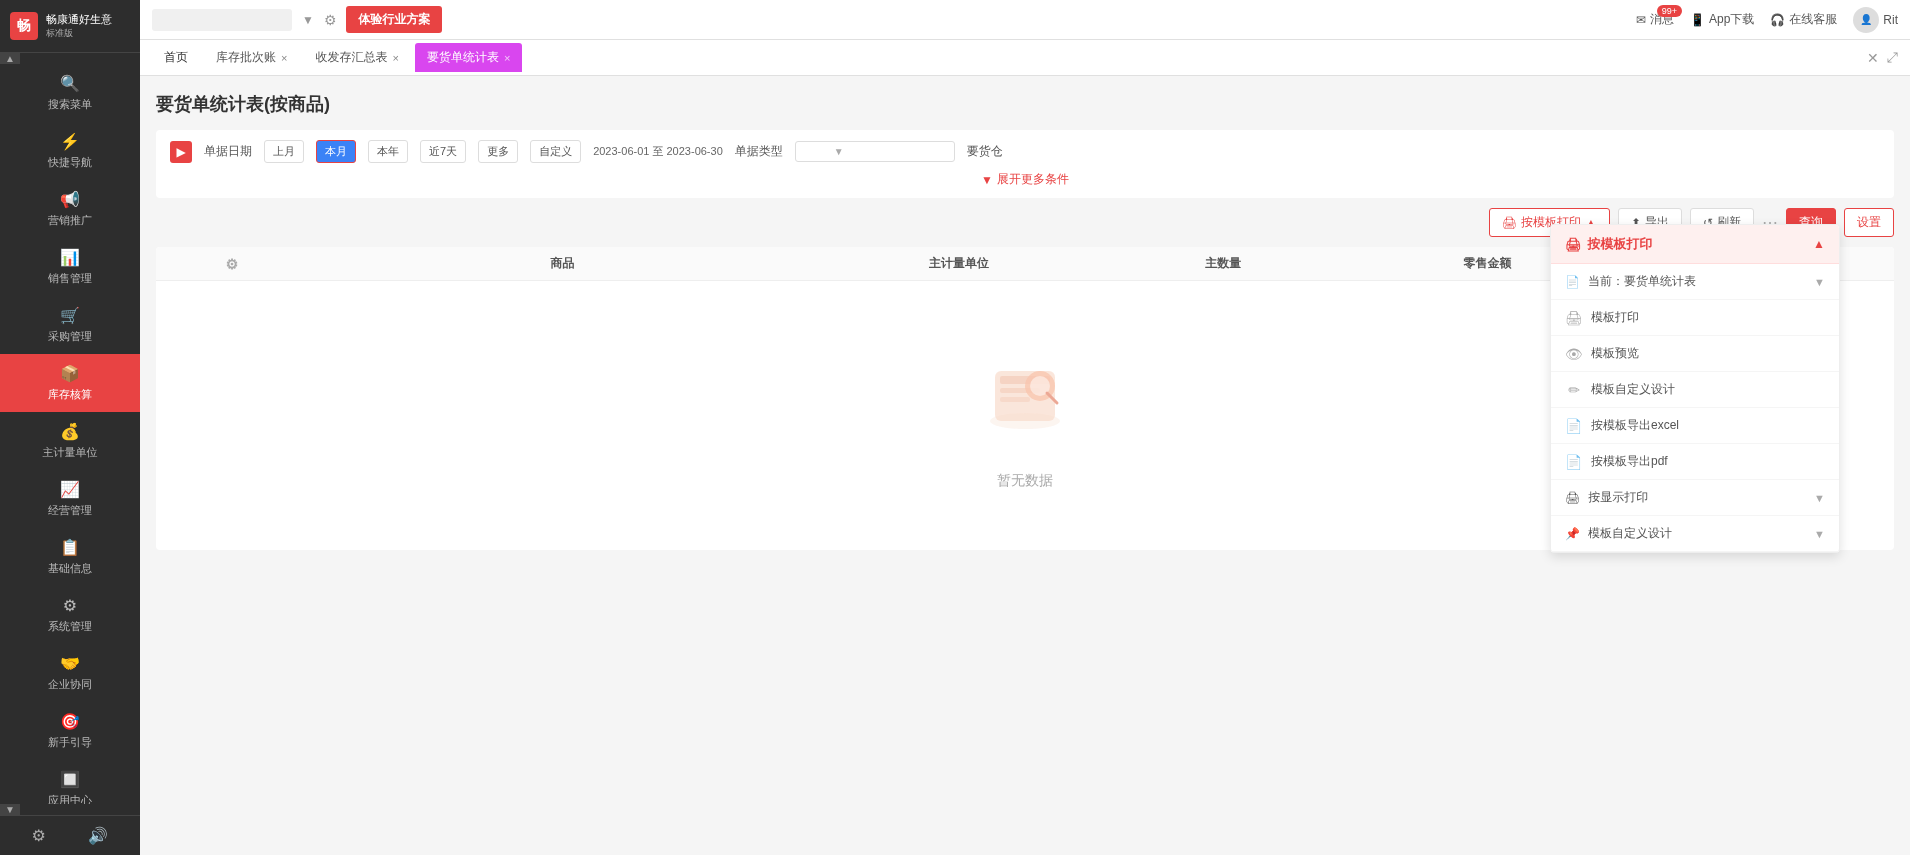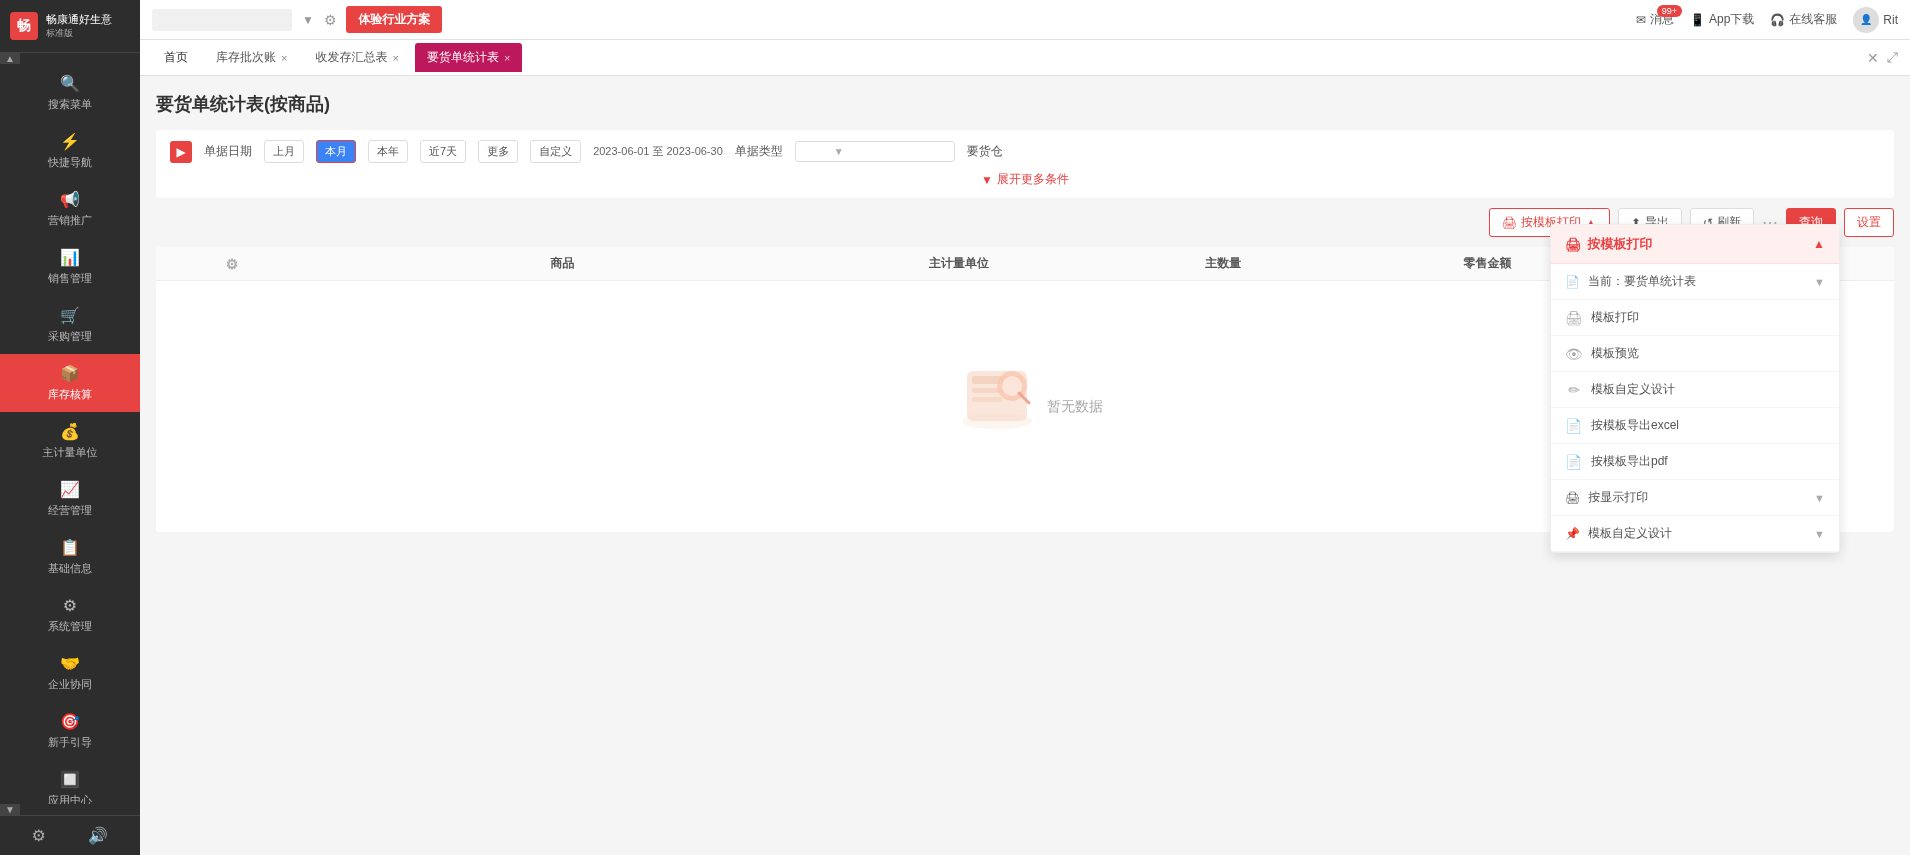--- a/index.html
+++ b/index.html
@@ -32,21 +32,21 @@
     .topbar-btn { background: #e84343; color: white; border: none; border-radius: 3px; padding: 5px 12px; font-size: 12px; cursor: pointer; font-weight: bold; }
     .topbar-spacer { flex: 1; }
     .topbar-right { display: flex; align-items: center; gap: 16px; }
     .topbar-right-item { display: flex; align-items: center; gap: 4px; color: #555; font-size: 12px; cursor: pointer; position: relative; }
     .badge { background: #e84343; color: white; border-radius: 10px; padding: 1px 5px; font-size: 9px; position: absolute; top: -6px; right: -8px; }
     .user-avatar { width: 26px; height: 26px; background: #ddd; border-radius: 50%; display: flex; align-items: center; justify-content: center; font-size: 10px; }
 
     
     .tabs { height: 36px; background: #fff; display: flex; align-items: center; padding: 0 12px; border-bottom: 1px solid #e0e0e0; gap: 4px; }
     .tab { padding: 6px 12px; font-size: 12px; cursor: pointer; color: #555; border-radius: 3px 3px 0 0; display: flex; align-items: center; gap: 5px; }
-    .tab.active { background: #be185d; color: white; }
+    .tab.active { background: #d946ef; color: white; }
     .tab .close { font-size: 11px; cursor: pointer; opacity: 0.7; }
     .tab.home { font-weight: normal; color: #333; }
     .tab-resize { margin-left: auto; display: flex; align-items: center; gap: 8px; }
     .tab-resize-btn { color: #999; cursor: pointer; font-size: 14px; }
 
     
     .content { flex: 1; padding: 16px; background: #f5f5f5; overflow: auto; position: relative; }
     .page-title { font-size: 18px; font-weight: bold; color: #333; margin-bottom: 14px; }
 
     
@@ -63,21 +63,21 @@
 
     
     .table-container { background: #fff; border-radius: 4px; overflow: hidden; }
     .table-header-row { display: flex; align-items: center; background: #fafafa; border-bottom: 1px solid #eee; padding: 8px 10px; color: #555; font-weight: bold; font-size: 12px; }
     .table-col { flex: 1; text-align: center; }
     .table-col.wide { flex: 2; }
     .table-col.narrow { flex: 0.5; }
     .table-settings { width: 30px; text-align: center; color: #aaa; cursor: pointer; font-size: 14px; }
 
     
-    .empty-state { display: flex; flex-direction: row; align-items: center; justify-content: center; padding: 60px 0; }
+    .empty-state { display: flex; flex-direction: column; align-items: center; justify-content: center; padding: 60px 0; }
     .empty-icon { font-size: 80px; margin-bottom: 12px; opacity: 0.6; }
     .empty-text { color: #aaa; font-size: 14px; }
 
     
     .toolbar-row { display: flex; align-items: center; justify-content: flex-end; gap: 8px; margin-bottom: 10px; }
     .toolbar-btn { padding: 5px 12px; border: 1px solid #ddd; background: #fff; color: #555; border-radius: 3px; font-size: 12px; cursor: pointer; display: flex; align-items: center; gap: 4px; }
     .toolbar-btn.primary { background: #e84343; color: white; border-color: #e84343; }
     .toolbar-btn.outline-red { border-color: #e84343; color: #e84343; }
     .toolbar-dots { color: #aaa; cursor: pointer; font-size: 16px; }
 

